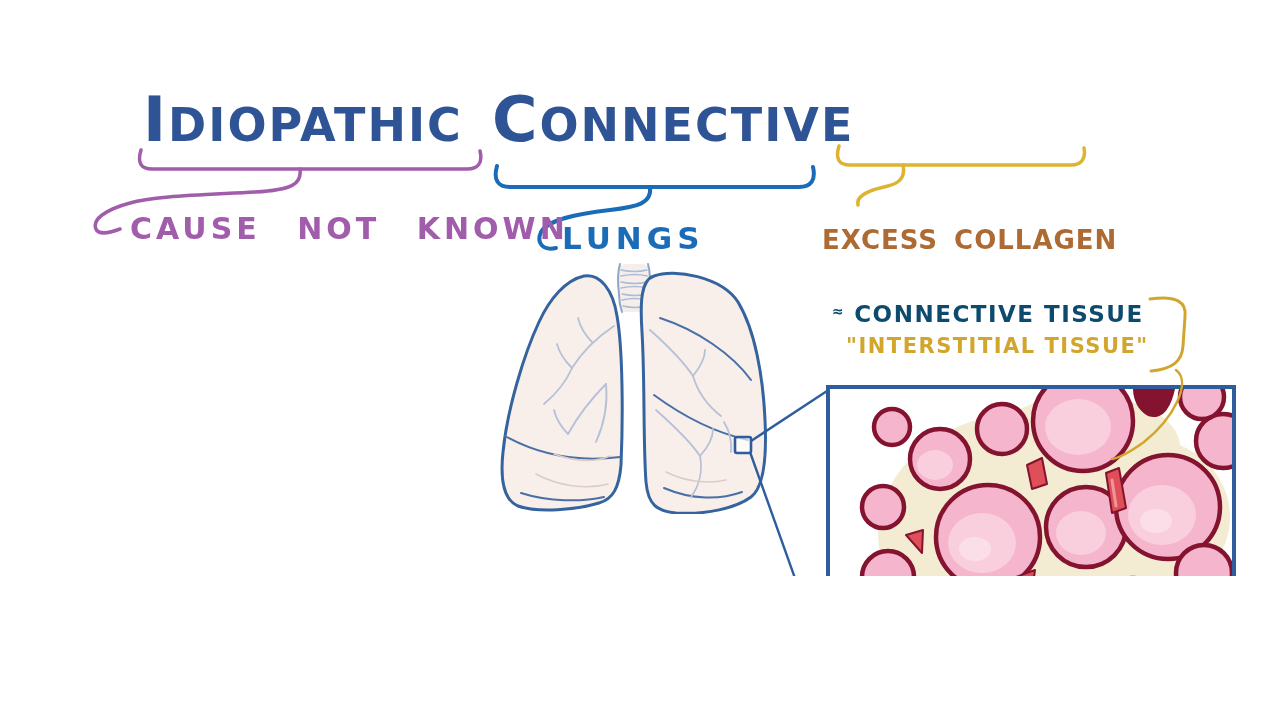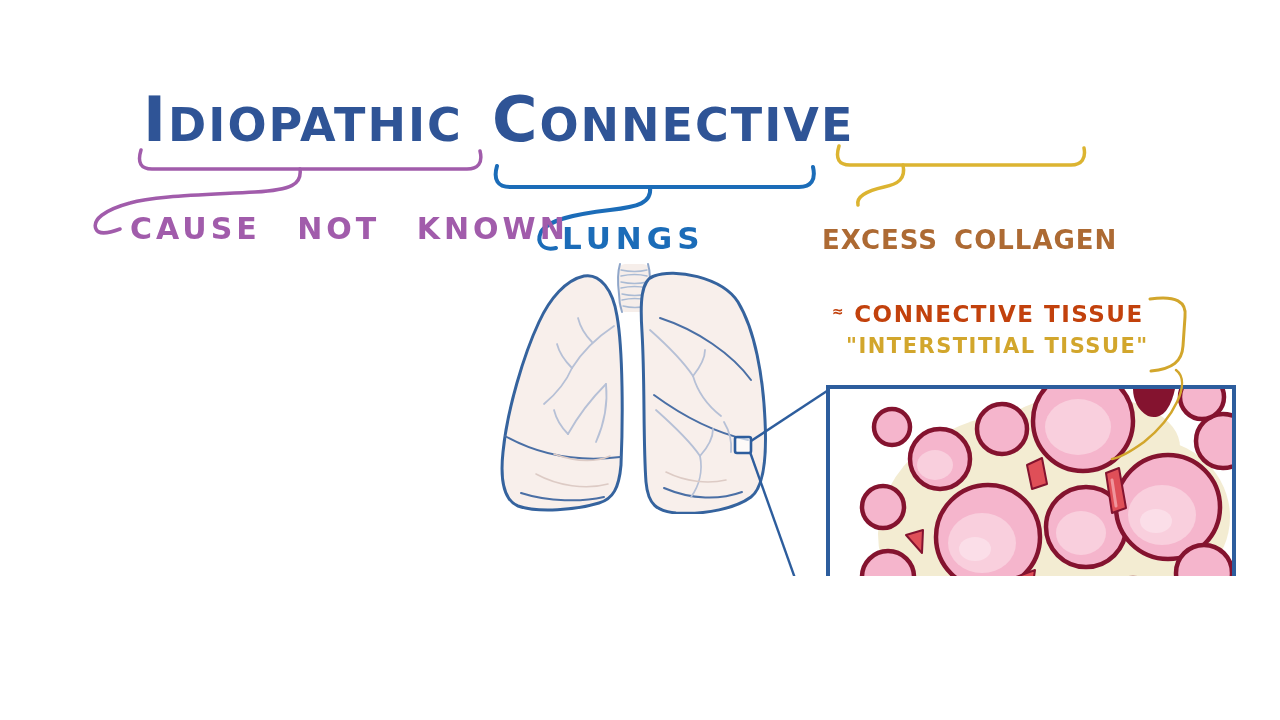--- a/index.html
+++ b/index.html
@@ -10,21 +10,21 @@
   
   .t-word{position:absolute;top:88px;display:inline-block;font-weight:bold;
           color:#2f5496;font-size:46px;letter-spacing:2px;line-height:64px;white-space:nowrap;}
   .t-word::first-letter{font-size:62px;}
   .tw1{left:143px;} .tw2{left:492px;} .tw3{left:838px;}
   
   .lbl{position:absolute;font-weight:bold;white-space:nowrap;}
   .cause{left:130px;top:211px;font-size:30px;color:#a15cab;letter-spacing:4px;word-spacing:22px;}
   .lungs-lbl{left:562px;top:220px;font-size:31px;color:#1b6cb8;letter-spacing:5px;}
   .collagen{left:822px;top:225px;font-size:26px;color:#ad6a33;letter-spacing:1px;word-spacing:6px;}
-  .tissue1{left:832px;top:301px;font-size:23px;color:#c2410c;letter-spacing:1.5px;}
+  .tissue1{left:832px;top:301px;font-size:23px;color:#0c4a6e;letter-spacing:1.5px;}
   .tissue1 .approx{font-size:14px;position:relative;top:-6px;margin-right:9px;}
   .tissue2{left:846px;top:334px;font-size:21px;color:#d2a62c;letter-spacing:1.5px;}
   
   .bracket-purple{stroke:#a15cab;stroke-width:3.5;fill:none;stroke-linecap:round;}
   .bracket-blue{stroke:#1b6cb8;stroke-width:4;fill:none;stroke-linecap:round;}
   .bracket-gold{stroke:#dcb431;stroke-width:3.5;fill:none;stroke-linecap:round;}
   .gold-line{stroke:#d2a62c;stroke-width:3;fill:none;stroke-linecap:round;}
   .callout{stroke:#2d5d9d;stroke-width:2.4;fill:none;}
   .callout-sq{stroke:#2d5d9d;stroke-width:2.6;fill:rgba(255,255,255,0.65);}
   .lung{fill:#f8efeb;stroke:#35639e;stroke-width:3;stroke-linejoin:round;}

